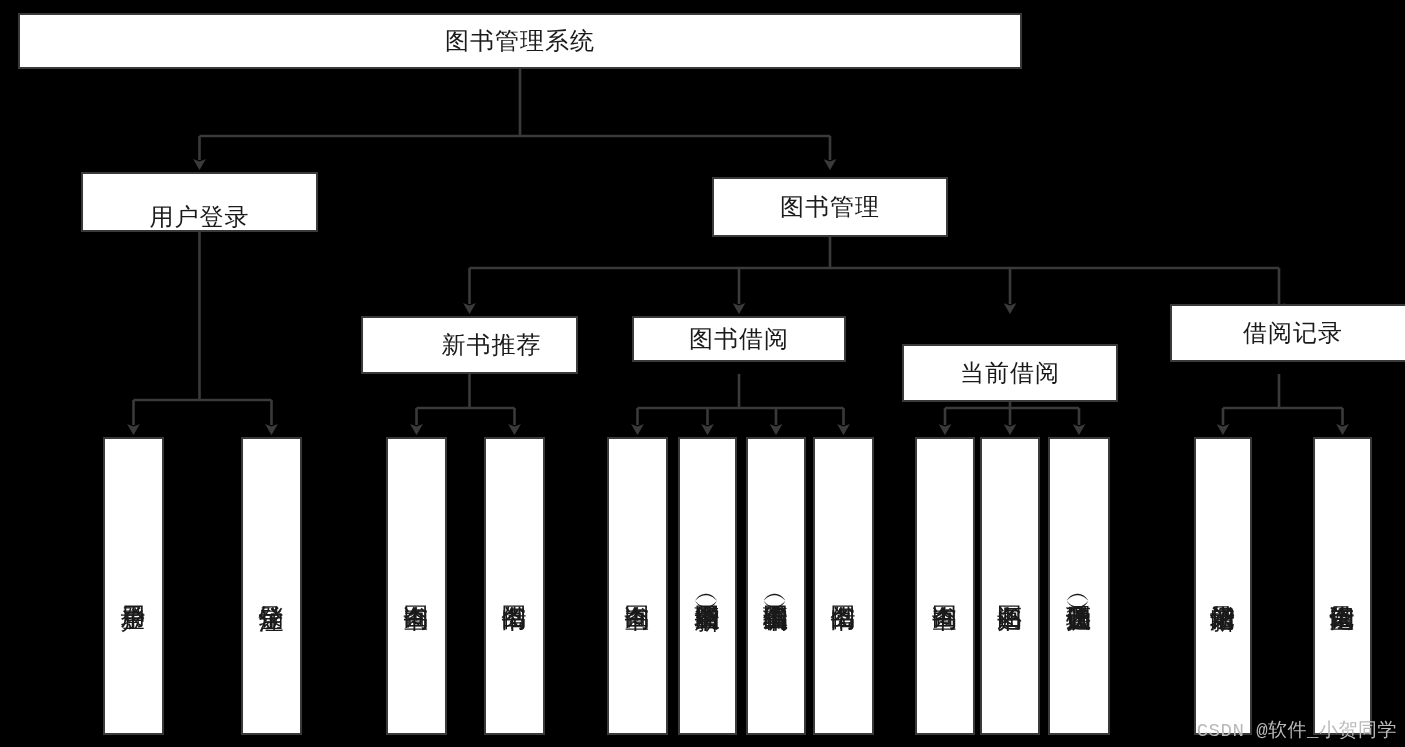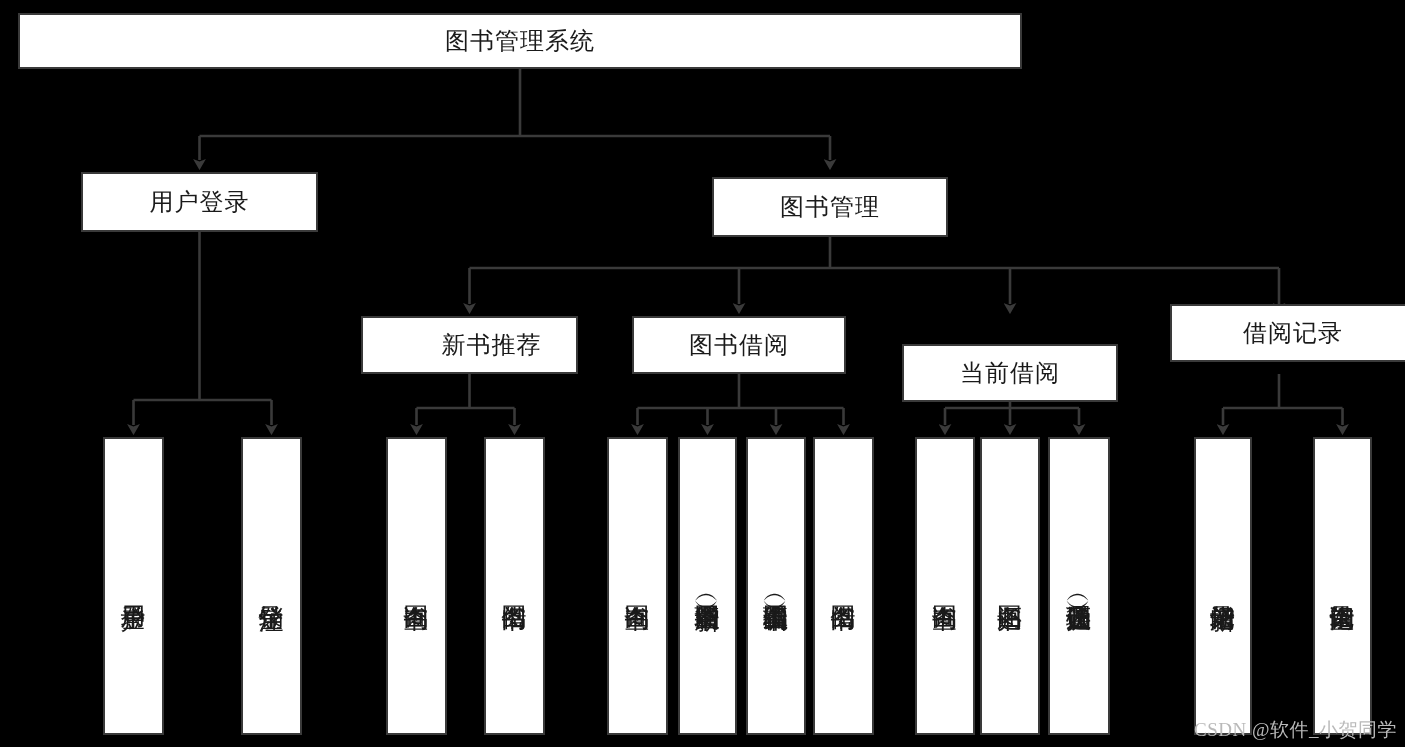--- a/index.html
+++ b/index.html
@@ -61,21 +61,21 @@
     max-height: 100%;
   }
   #watermark {
     position: absolute;
     right: 8px;
     bottom: 4px;
     font-size: 19px;
     color: #b9b9b9;
     letter-spacing: 0.5px;
     white-space: nowrap;
-    font-family: Liberation Serif, serif;
+    font-family: Liberation Mono, monospace;
   }
 </style>
 </head>
 <body>
 
 <div id="canvas">
 
   <svg id="edges" viewBox="0 0 1405 747" width="1405" height="747" xmlns="http://www.w3.org/2000/svg">
     <defs>
       <marker id="arrow" viewBox="0 0 12 14" refX="1" refY="7" markerWidth="11" markerHeight="13" orient="auto-start-reverse" markerUnits="userSpaceOnUse">
@@ -116,30 +116,30 @@
         <path d="M 1223 408 L 1342.5 408"></path>
         <path d="M 1223 408 L 1223 425" marker-end="url(#arrow)"></path>
         <path d="M 1342.5 408 L 1342.5 425" marker-end="url(#arrow)"></path>
       </g>
   </svg>
 
   <div id="node-layer">
       <div class="node node-h" style="left: 18px; top: 13px; width: 1004px; height: 56px;">
         <span class="htext">图书管理系统</span>
       </div>
-      <div class="node node-h" style="left: 81px; top: 172px; width: 237px; height: 60px;">
+      <div class="node node-h" style="left: 81px; top: 172px; width: 237px; height: 60px; align-items: flex-end;">
         <span class="htext">用户登录</span>
       </div>
       <div class="node node-h" style="left: 712px; top: 177px; width: 236px; height: 60px;">
         <span class="htext">图书管理</span>
       </div>
       <div class="node node-h" style="left: 361px; top: 316px; width: 217px; height: 58px; padding-left: 44px;">
         <span class="htext">新书推荐</span>
       </div>
-      <div class="node node-h" style="left: 632px; top: 316px; width: 214px; height: 58px;">
+      <div class="node node-h" style="left: 632px; top: 316px; width: 214px; height: 46px;">
         <span class="htext">图书借阅</span>
       </div>
       <div class="node node-h" style="left: 902px; top: 316px; width: 216px; height: 58px; margin-top: 28px;">
         <span class="htext">当前借阅</span>
       </div>
       <div class="node node-h" style="left: 1170px; top: 304px; width: 246px; height: 58px;">
         <span class="htext">借阅记录</span>
       </div>
       <div class="node node-v" style="left: 103px; top: 437px; width: 61px; height: 298px;">
         <span class="vtext">用户登录</span>

